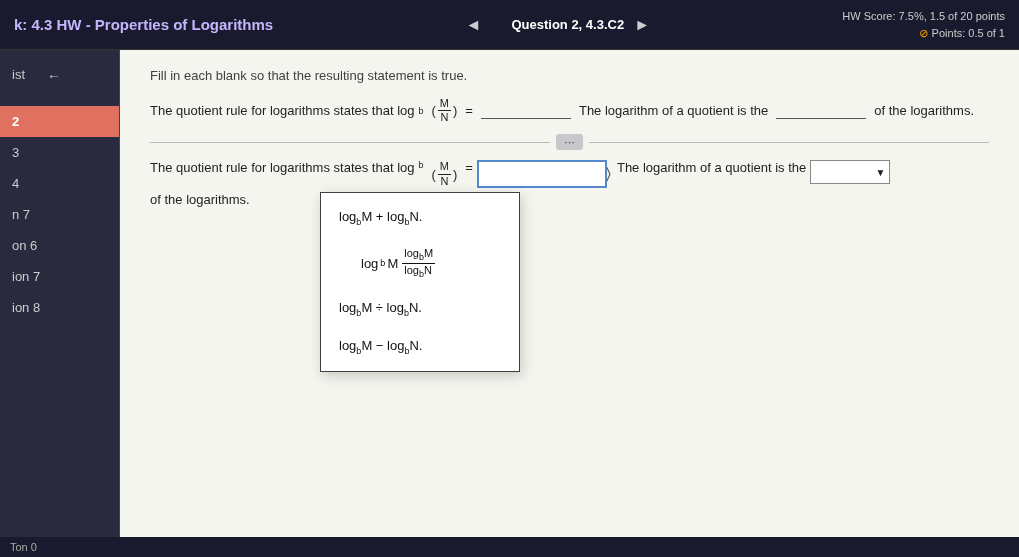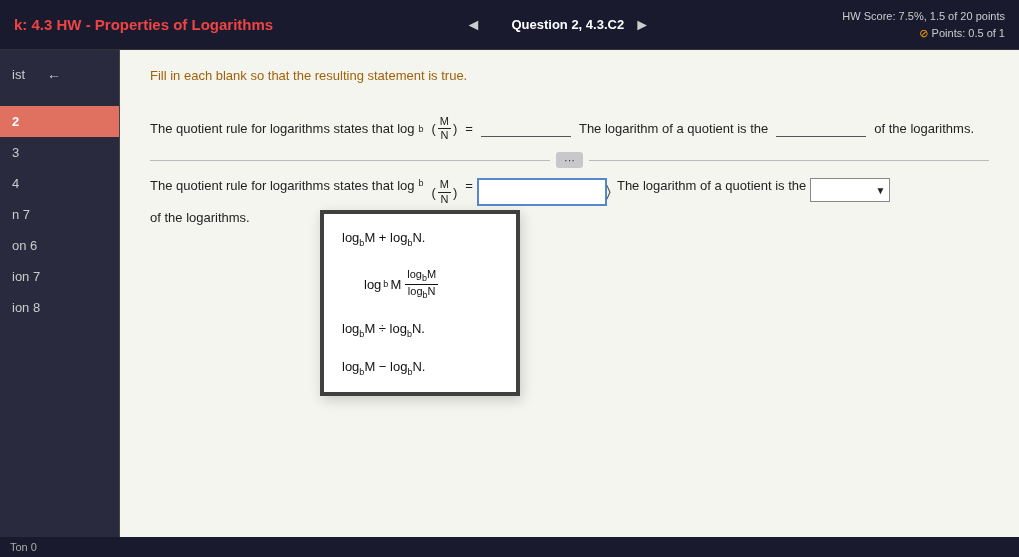--- a/index.html
+++ b/index.html
@@ -18,21 +18,21 @@
     .header {
       background: #1a1a2e;
       display: flex;
       align-items: center;
       justify-content: space-between;
       padding: 8px 14px;
       min-height: 42px;
       border-bottom: 1px solid #333;
     }
     .header-title {
-      color: #ef4444;
+      color: #c4b5fd;
       font-size: 15px;
       font-weight: bold;
     }
     .header-nav {
       display: flex;
       align-items: center;
       gap: 10px;
       font-size: 13px;
       color: #ccc;
     }
@@ -96,22 +96,22 @@
       flex: 1;
       background: #f5f5f0;
       color: #111;
       padding: 18px 30px;
       overflow-y: auto;
       position: relative;
     }
 
     .fill-blank-instruction {
       font-size: 13px;
-      color: #a16207;
-      margin-bottom: 32px;
+      color: #404040;
+      margin-bottom: 14px;
     }
 
     
     .question-row {
       display: flex;
       align-items: center;
       font-size: 13px;
       color: #222;
       margin-bottom: 10px;
       flex-wrap: wrap;
@@ -222,21 +222,21 @@
       margin-left: auto;
       font-size: 10px;
     }
 
     
     .dropdown-menu {
       position: absolute;
       top: 32px;
       left: 170px;
       background: #fff;
-      border: 4px solid #404040;
+      border: 1px solid #404040;
       box-shadow: 2px 4px 12px rgba(0,0,0,0.18);
       z-index: 100;
       min-width: 200px;
       padding: 6px 0;
     }
     .dropdown-item {
       padding: 10px 18px;
       font-size: 13px;
       color: #111;
       cursor: pointer;
@@ -246,21 +246,20 @@
     .dropdown-item .math-inline {
       font-size: 13px;
     }
     .math-inline .sub {
       font-size: 9px;
       vertical-align: sub;
     }
     .math-inline .frac-inline {
       display: inline-flex;
       flex-direction: column;
-      align-items: center;
       font-size: 11px;
       vertical-align: middle;
       line-height: 1.2;
       margin: 0 2px;
     }
     .math-inline .frac-inline .n {
       border-bottom: 1px solid #111;
       padding: 0 2px;
     }
     .math-inline .frac-inline .d {

